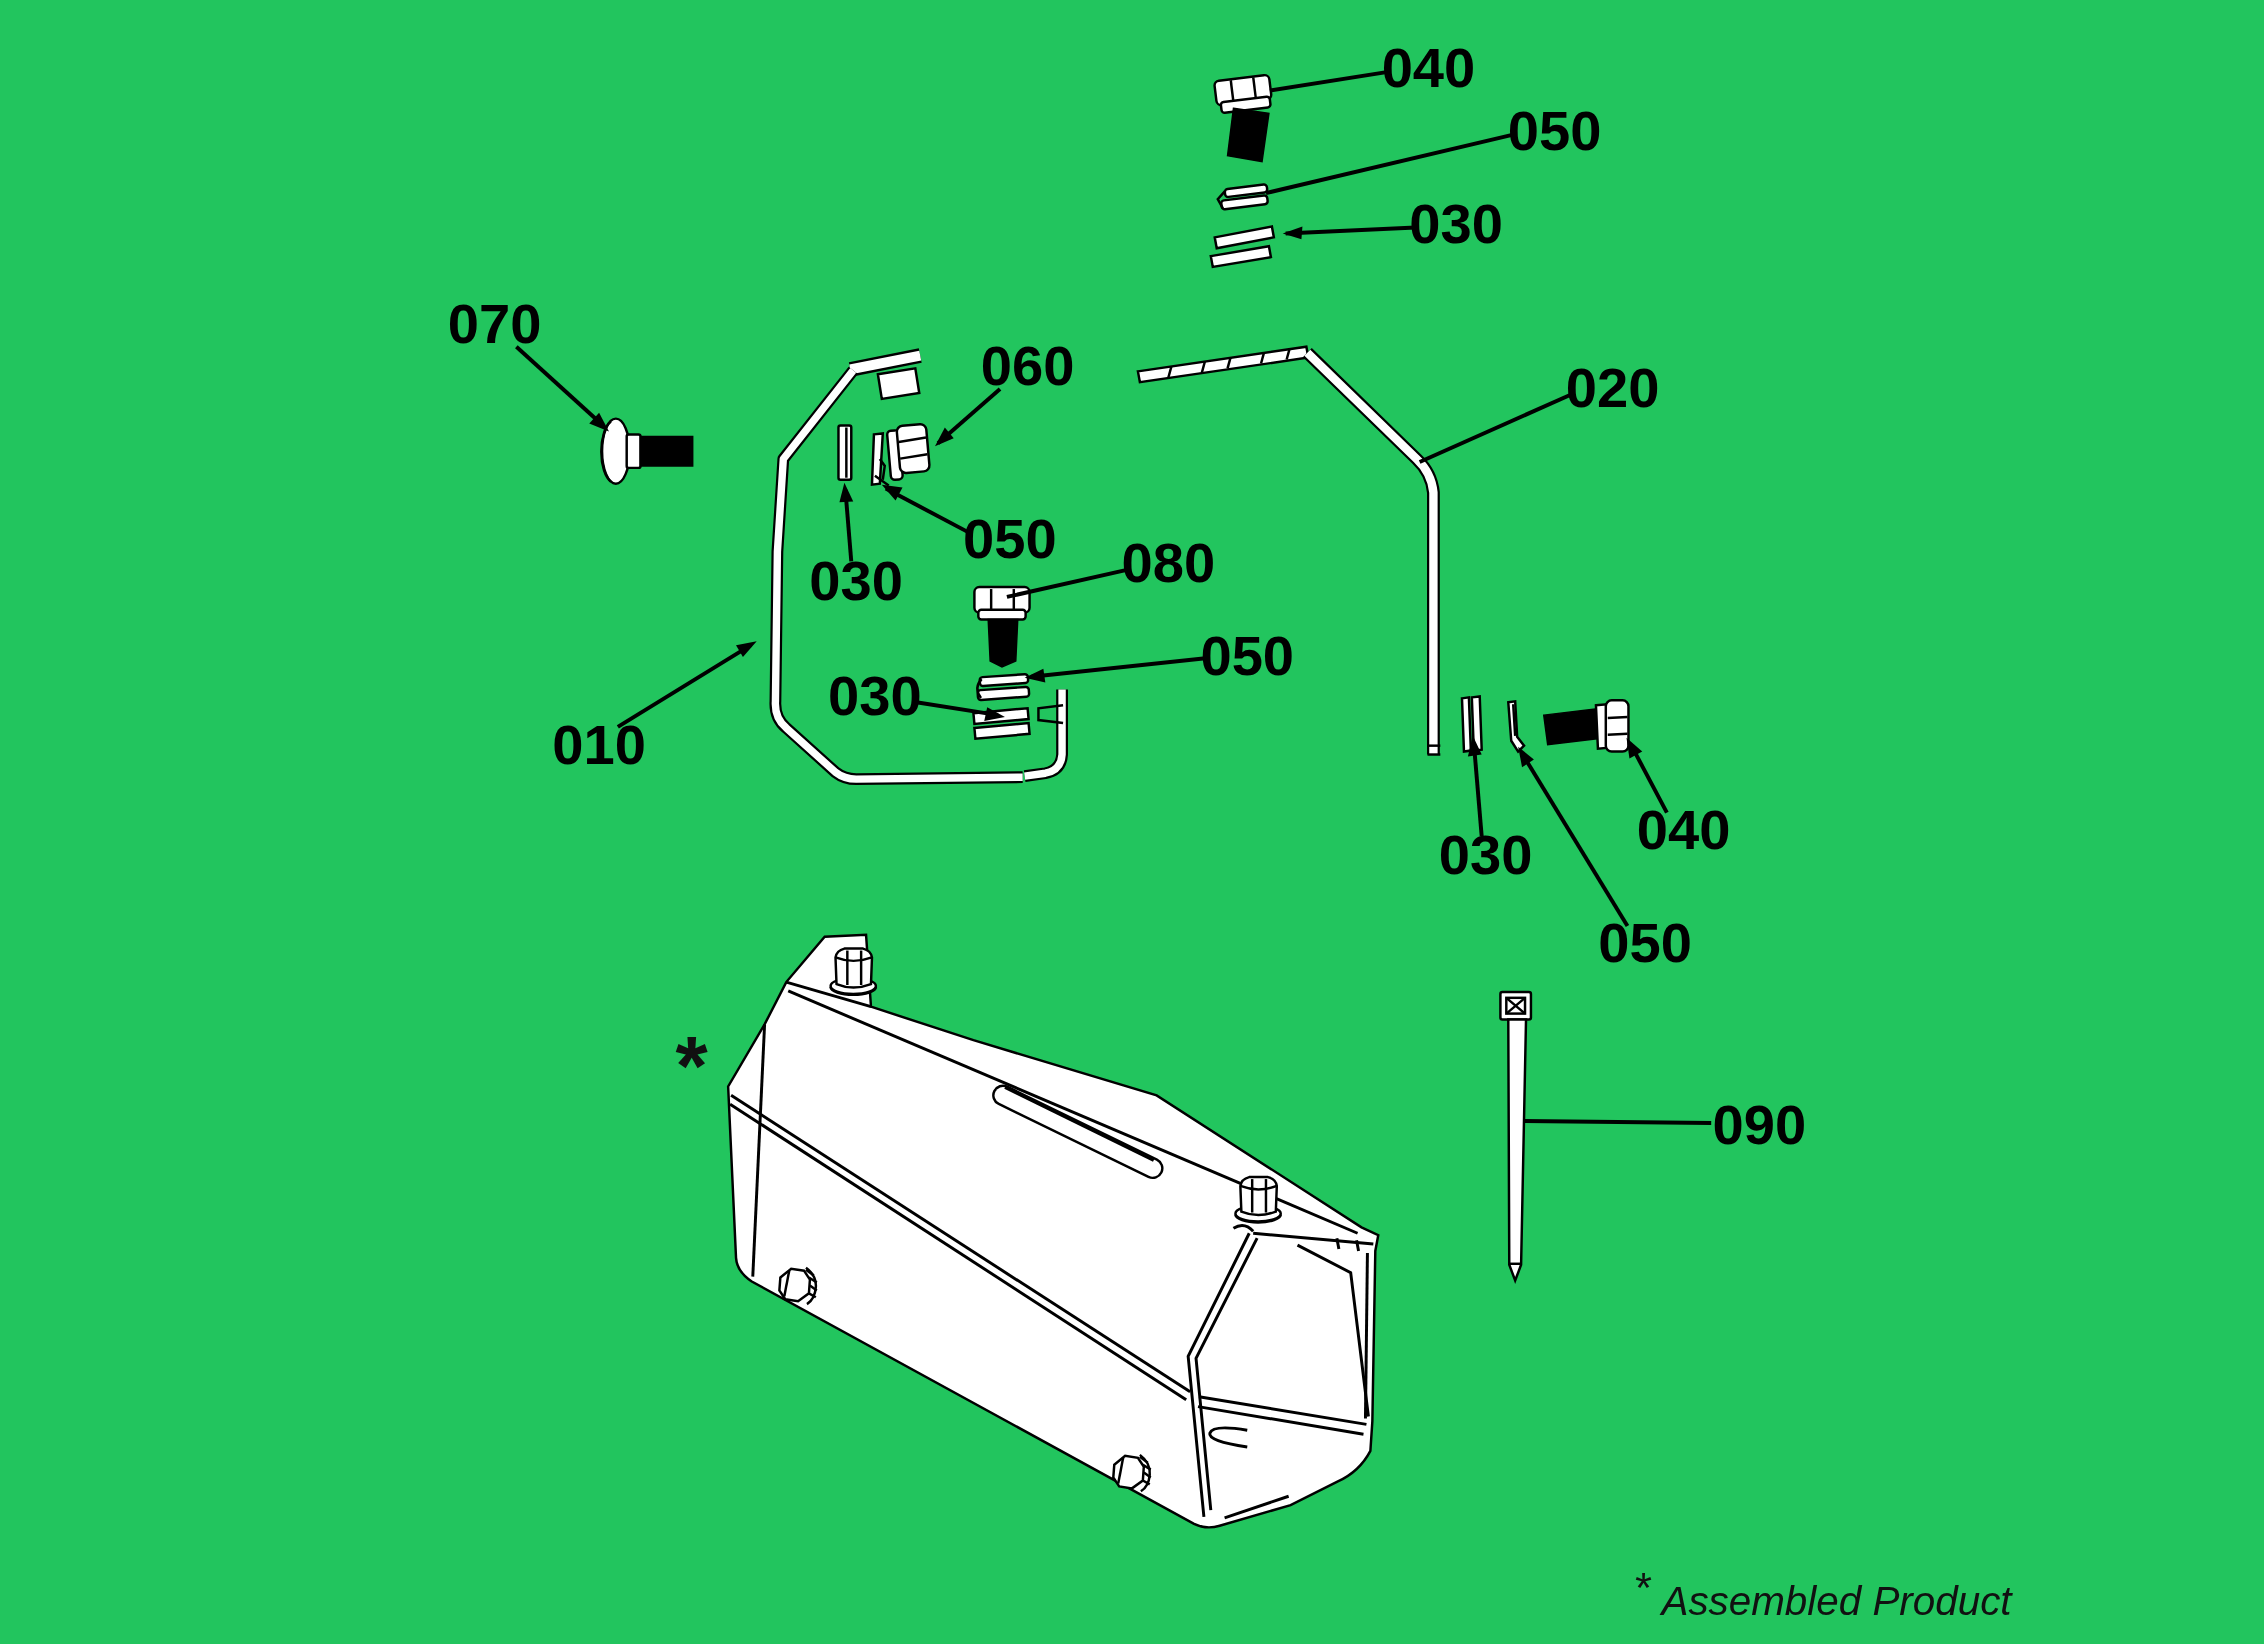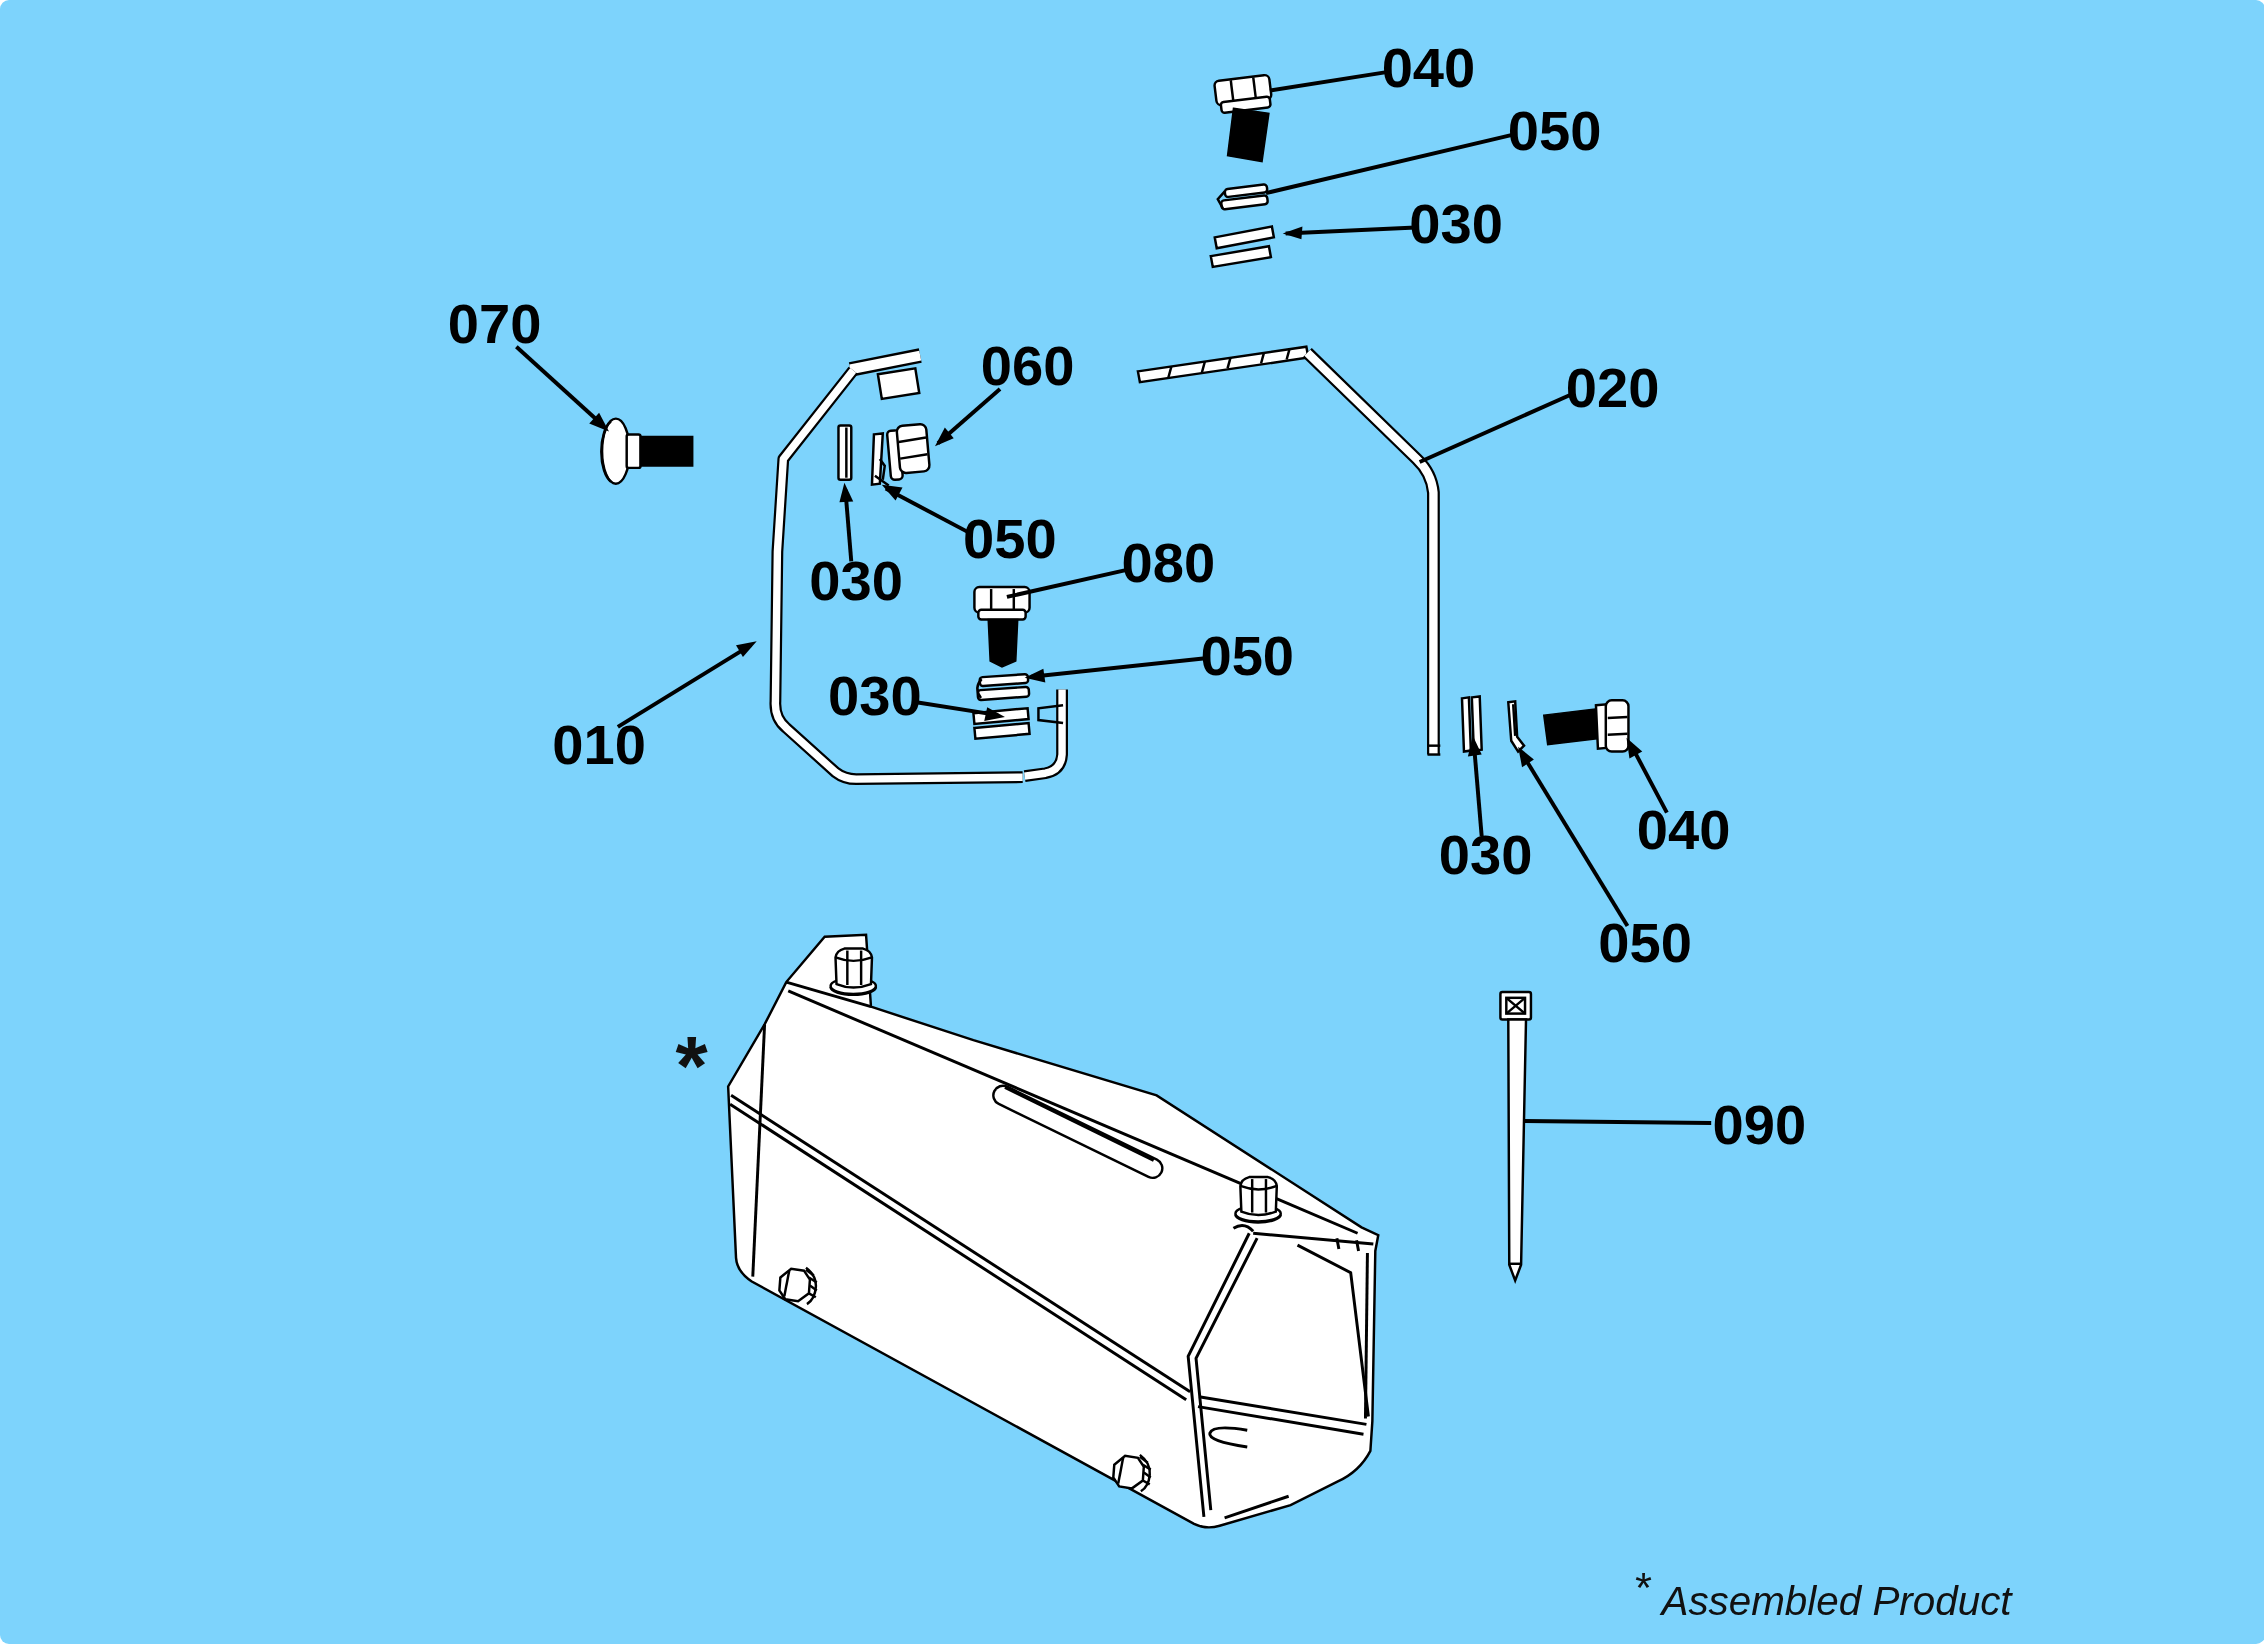--- a/index.html
+++ b/index.html
@@ -1,17 +1,17 @@
 <!DOCTYPE html>
 <html><head>
 <meta charset="utf-8">
 <style>
   html,body { margin:0; padding:0; background:#ffffff; }
-  .stage { width:2265px; height:1644px; position:relative; background:#7dd3fc;
-           font-family:"Liberation Sans", sans-serif;border-radius:9px; }
+  .stage { width:2265px; height:1644px; position:relative; background:#22c55e;
+           font-family:"Liberation Sans", sans-serif; }
   svg { display:block; }
   .callout { font-family:"Liberation Sans", sans-serif; font-weight:bold;
              font-size:57px; fill:#000000; }
   .leader { stroke:#000000; stroke-width:4; fill:none; }
   .arrow  { fill:#000000; stroke:none; }
   .ln   { stroke:#000000; stroke-width:3;   fill:none; }
   .lnf  { stroke:#000000; stroke-width:2.5; fill:#ffffff; }
   .lnt  { stroke:#000000; stroke-width:2.5; fill:none; }
   .thick { stroke:#000000; fill:none; stroke-linejoin:round; }
   .thin  { stroke:#ffffff; fill:none; stroke-linejoin:round; }

